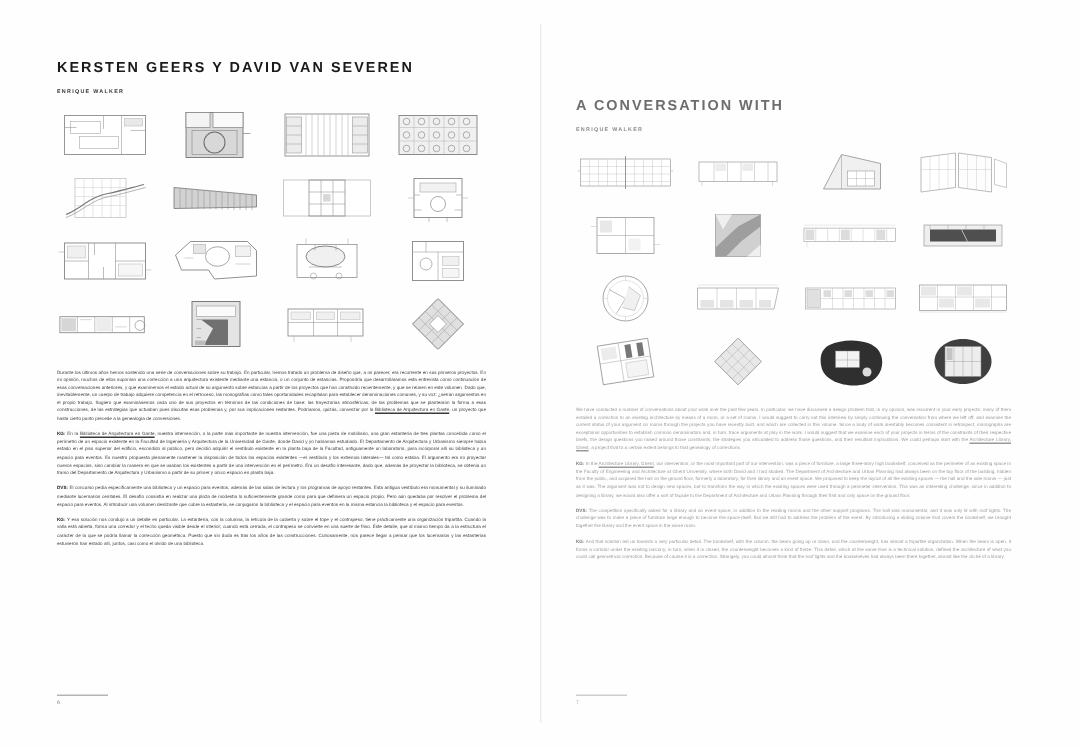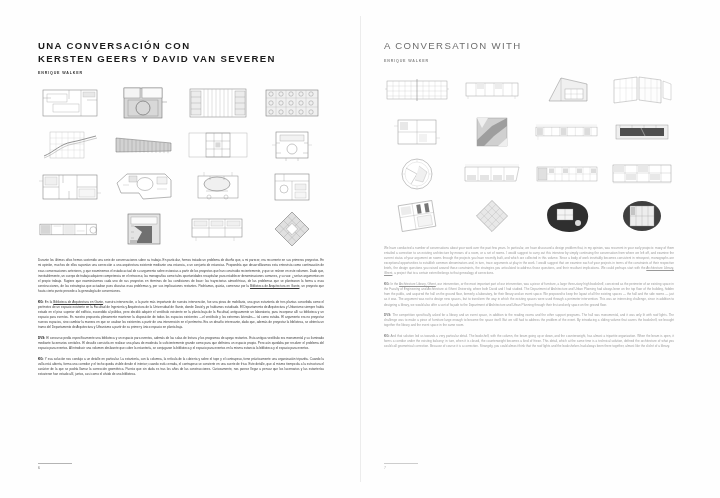--- a/index.html
+++ b/index.html
@@ -36,21 +36,21 @@
   .title-block{margin-bottom:9px;}
   .title-line{
     font-size:9.6px;
     letter-spacing:1.35px;
     font-weight:600;
     line-height:12.6px;
     white-space:nowrap;
     text-transform:uppercase;
   }
   .page.left .title-line{color:#1a1a1a;}
-  .page.right .title-line{color:#6d6d6d;font-weight:400;}
+  .page.right .title-line{color:#6d6d6d;font-weight:700;margin-top:25px;}
   .byline{
     margin-top:6px;
     font-size:3.6px;
     letter-spacing:.85px;
     text-transform:uppercase;
     font-weight:600;
   }
   .page.left .byline{color:#333;}
   .page.right .byline{color:#8a8a8a;}
 
@@ -111,21 +111,20 @@
 </head>
 <body>
 
 <div class="spread">
   <div class="gutter"></div>
 
   <div class="page left">
     <div class="page-inner">
 
       <div class="title-block">
-        <div class="title-line">Una Conversación con</div>
         <div class="title-line">Kersten Geers y David Van Severen</div>
         <div class="byline">Enrique Walker</div>
       </div>
 
       <div class="grid">
 
         <div class="fig">
           <svg width="62" height="34" viewBox="0 0 62 34">
               <rect x="4" y="4" width="54" height="26" fill="#fff" stroke="#8c8c8c" stroke-width=".6"></rect>
               <rect x="8" y="8" width="20" height="8" fill="none" stroke="#a8a8a8" stroke-width=".4"></rect>

